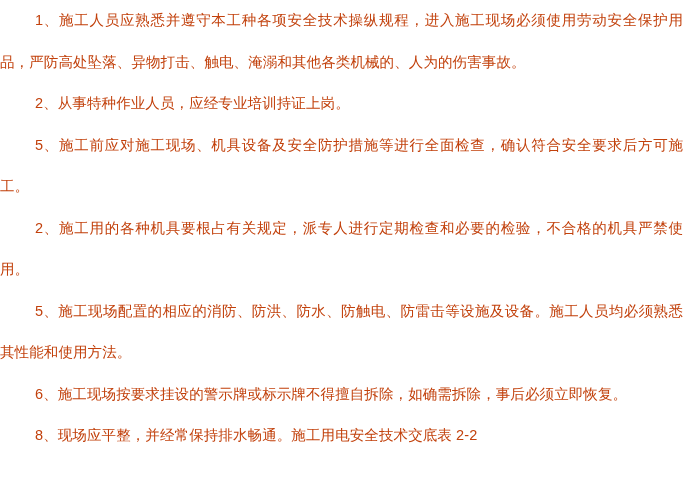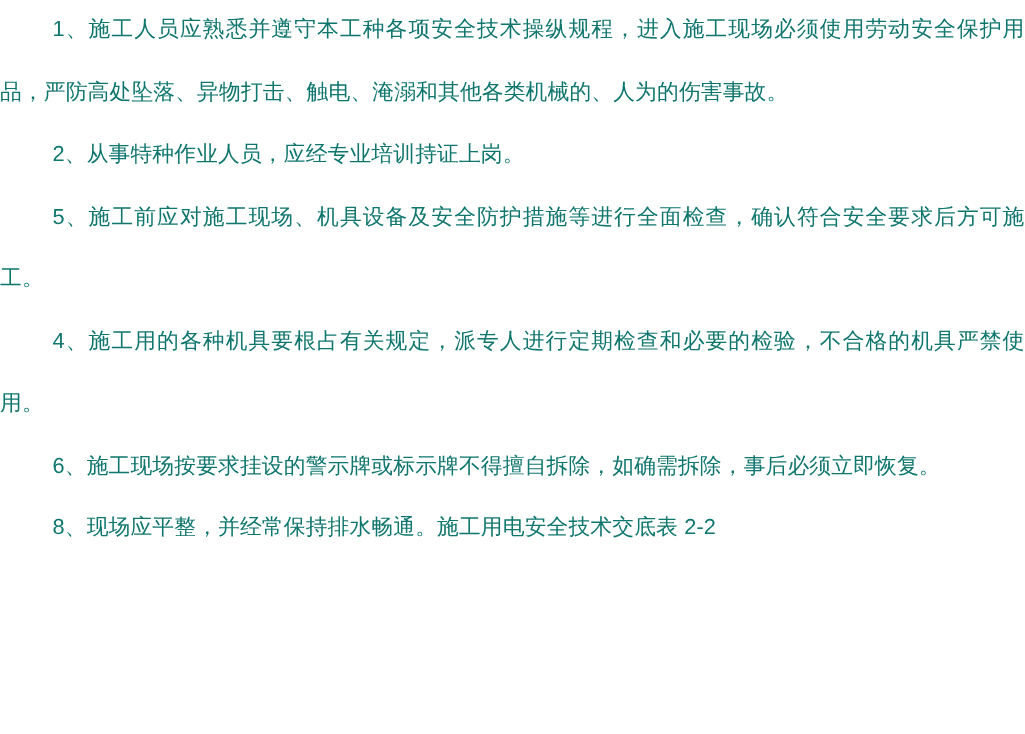--- a/index.html
+++ b/index.html
@@ -12,34 +12,35 @@
     overflow: hidden;
     background: #ffffff;
     font-family: "Liberation Sans", "DejaVu Sans", sans-serif;
   }
   .doc {
     width: 683px;
     height: 489px;
     box-sizing: border-box;
     font-size: 14.5px;
     line-height: 41.5px;
-    color: #0f766e;
+    color: #c2410c;
     text-align: justify;
     letter-spacing: 0.1px;
   }
   .doc p {
     margin: 0;
     padding: 0;
     text-indent: 35px;
     word-break: break-all;
   }
 </style>
 </head>
 <body>
 
 <div class="doc">
   <p>1、施工人员应熟悉并遵守本工种各项安全技术操纵规程，进入施工现场必须使用劳动安全保护用品，严防高处坠落、异物打击、触电、淹溺和其他各类机械的、人为的伤害事故。</p>
   <p>2、从事特种作业人员，应经专业培训持证上岗。</p>
   <p>5、施工前应对施工现场、机具设备及安全防护措施等进行全面检查，确认符合安全要求后方可施工。</p>
-  <p>4、施工用的各种机具要根占有关规定，派专人进行定期检查和必要的检验，不合格的机具严禁使用。</p>
+  <p>2、施工用的各种机具要根占有关规定，派专人进行定期检查和必要的检验，不合格的机具严禁使用。</p>
+  <p>5、施工现场配置的相应的消防、防洪、防水、防触电、防雷击等设施及设备。施工人员均必须熟悉其性能和使用方法。</p>
   <p>6、施工现场按要求挂设的警示牌或标示牌不得擅自拆除，如确需拆除，事后必须立即恢复。</p>
   <p>8、现场应平整，并经常保持排水畅通。施工用电安全技术交底表 2-2</p>
 </div>
 
 </body></html>

